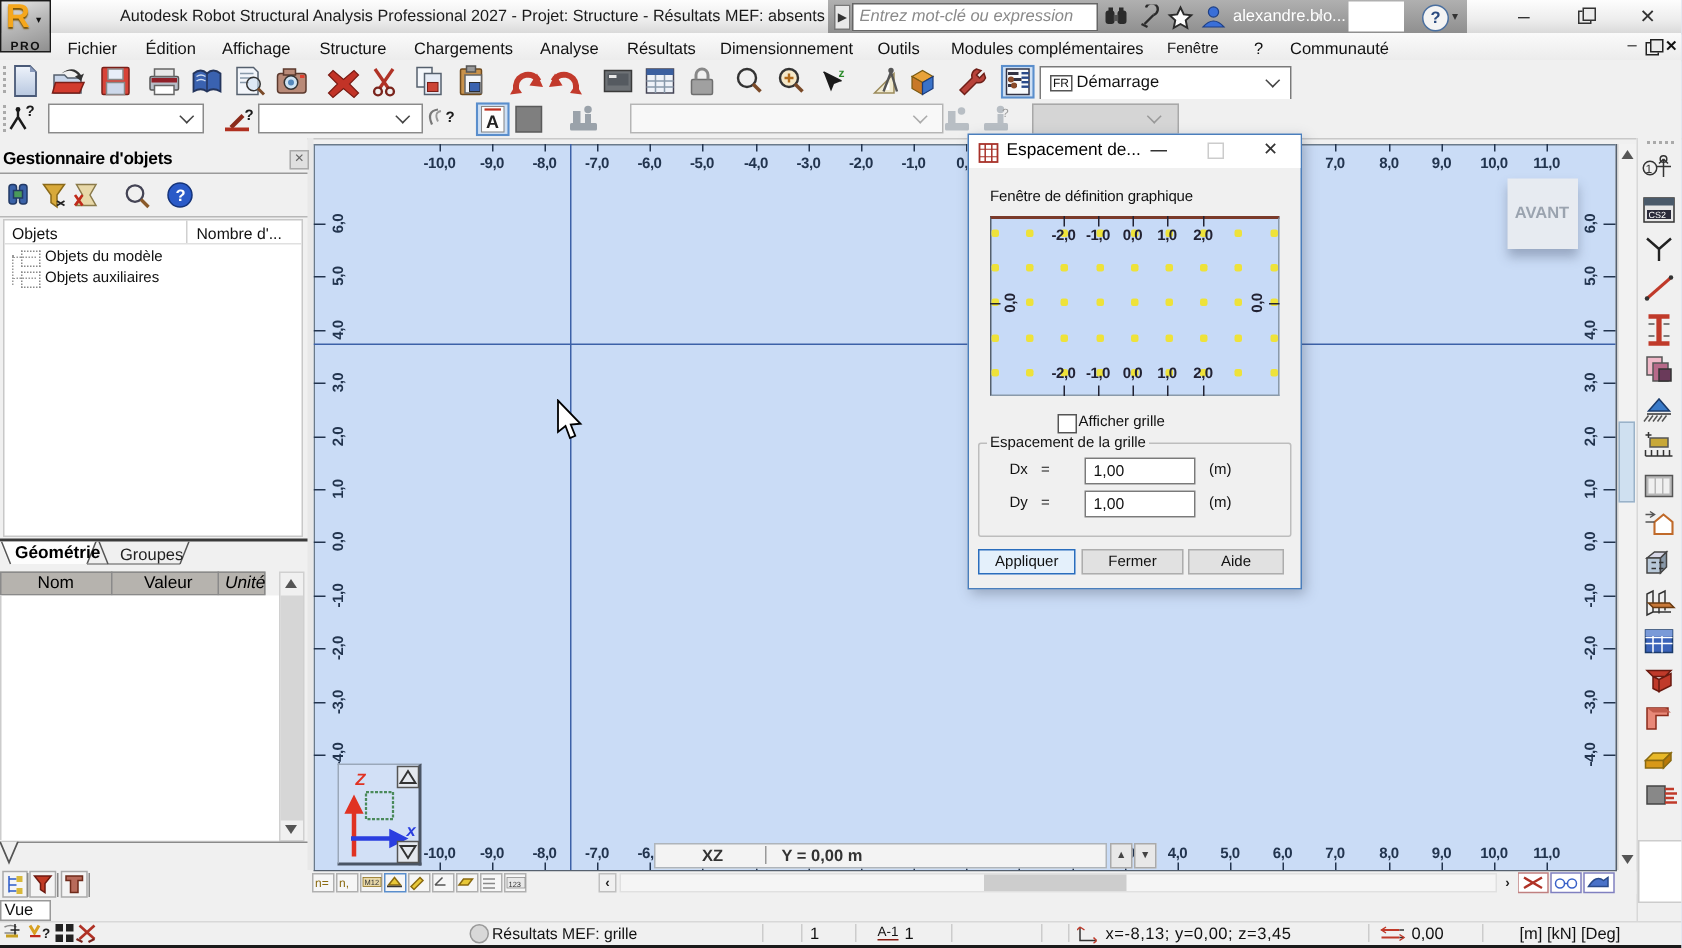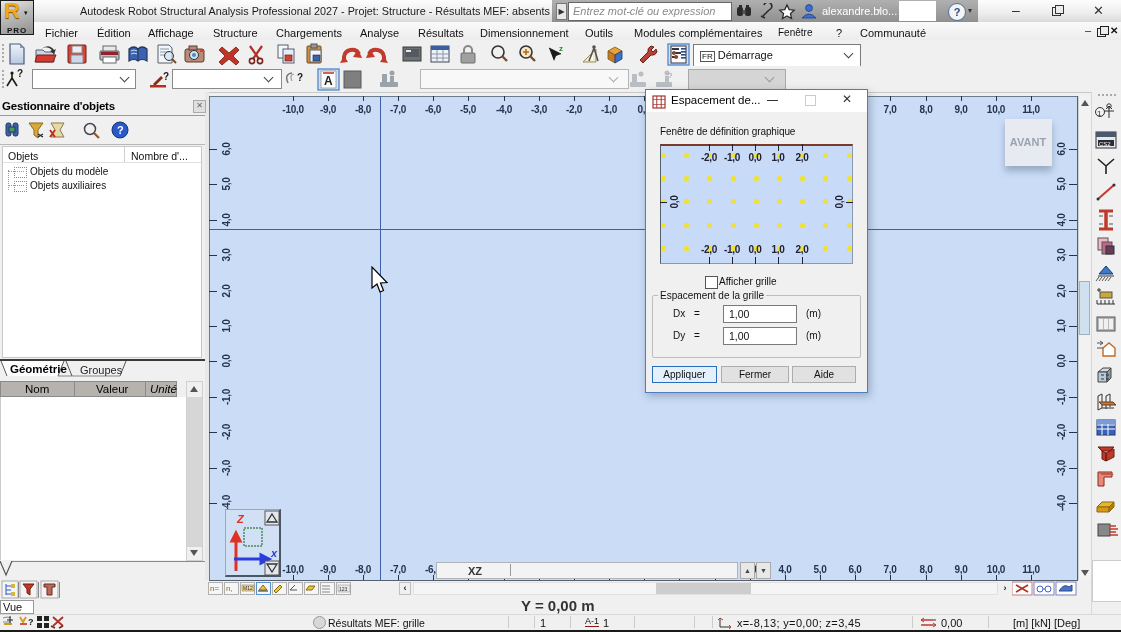--- a/index.html
+++ b/index.html
@@ -382,21 +382,21 @@
 <text x="12" y="14" font-size="11" font-weight="bold" fill="#e03222" font-style="italic">Z</text>
 <text x="46" y="48" font-size="11" font-weight="bold" fill="#2a3ee0" font-style="italic">x</text>
 <rect x="40" y="2" width="14" height="14" fill="#e4e8ee" stroke="#555"></rect>
     <path d="M47 5 l5 8 h-10z" fill="none" stroke="#333" stroke-width="1.3"></path>
 <rect x="40" y="52" width="14" height="14" fill="#e4e8ee" stroke="#555"></rect>
     <path d="M47 63 l5 -8 h-10z" fill="none" stroke="#333" stroke-width="1.3"></path>
 </svg>
 <div class="abs" style="left:436px;top:562px;width:302px;height:17px;background:#f3f3f3;border:1px solid #aeb4ba;box-sizing:border-box;"></div>
 <div class="t" style="left:468px;top:565px;font-size:11px;font-weight:bold;color:#333;">XZ</div>
 <div class="abs" style="left:510px;top:564px;width:1px;height:12px;background:#999;"></div>
-<div class="t" style="left:521px;top:565px;font-size:15px;font-weight:bold;color:#333;margin-top:32px;">Y = 0,00 m</div>
+<div class="t" style="left:521px;top:565px;font-size:11px;font-weight:bold;color:#333;">Y = 0,00 m</div>
 <div class="abs" style="left:740px;top:562px;width:15px;height:17px;background:#e8e8e8;border:1px solid #aaa;box-sizing:border-box;color:#444;font-size:7px;text-align:center;line-height:16px;">▲</div>
 <div class="abs" style="left:756px;top:562px;width:15px;height:17px;background:#e8e8e8;border:1px solid #aaa;box-sizing:border-box;color:#444;font-size:7px;text-align:center;line-height:16px;">▼</div>
 <svg class="abs" style="left:370px;top:266px;" width="22" height="30" viewBox="0 0 22 30">
 <path d="M2 1 L2 22 L7 18 L10 26 L13.5 24.5 L10.5 17 L17 16.5 Z" fill="#fff" stroke="#000" stroke-width="1.2"></path>
 </svg>
 <div class="abs" style="left:1078px;top:96px;width:13px;height:484px;background:#f2f2f2;border-left:1px solid #d0d0d0;box-sizing:border-box;"></div>
 <svg class="abs" style="left:1080px;top:99px;" width="10" height="8">
     <path d="M5 1 L9 7 L1 7 Z" fill="#555"></path>
   </svg>
 <div class="abs" style="left:1079px;top:281px;width:11px;height:54px;background:#cfe0f0;border:1px solid #9ab2c8;box-sizing:border-box;"></div>

